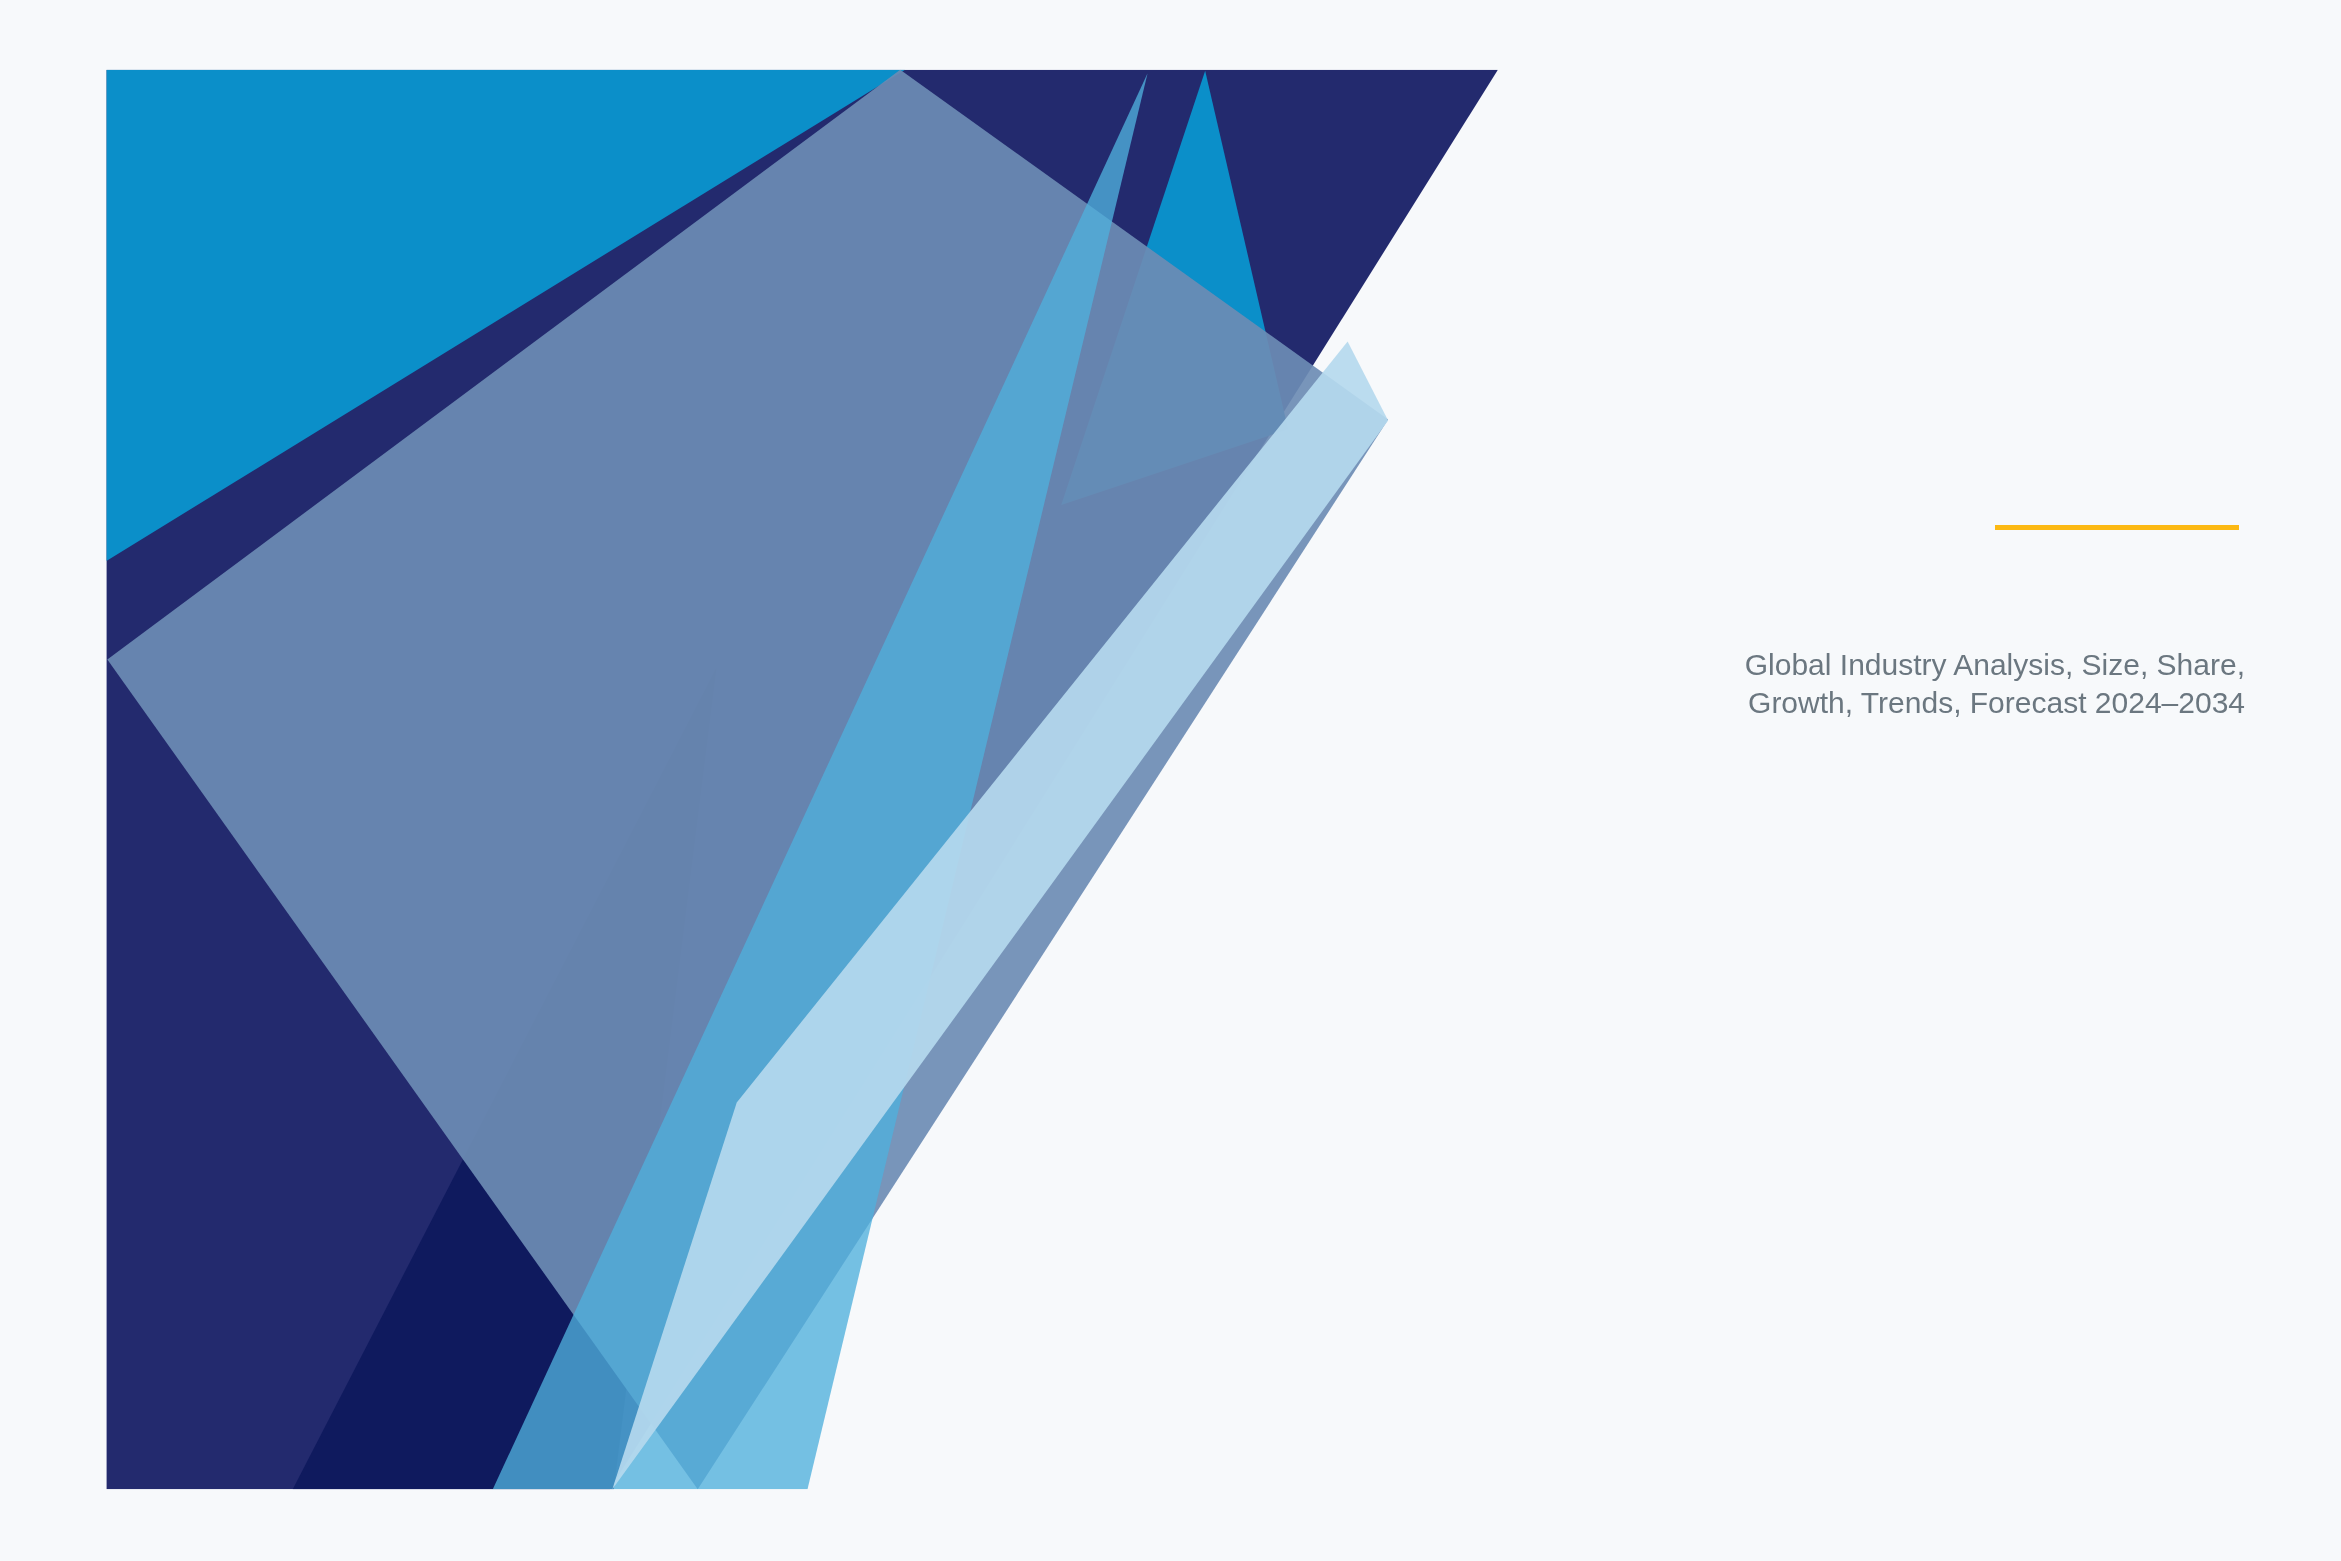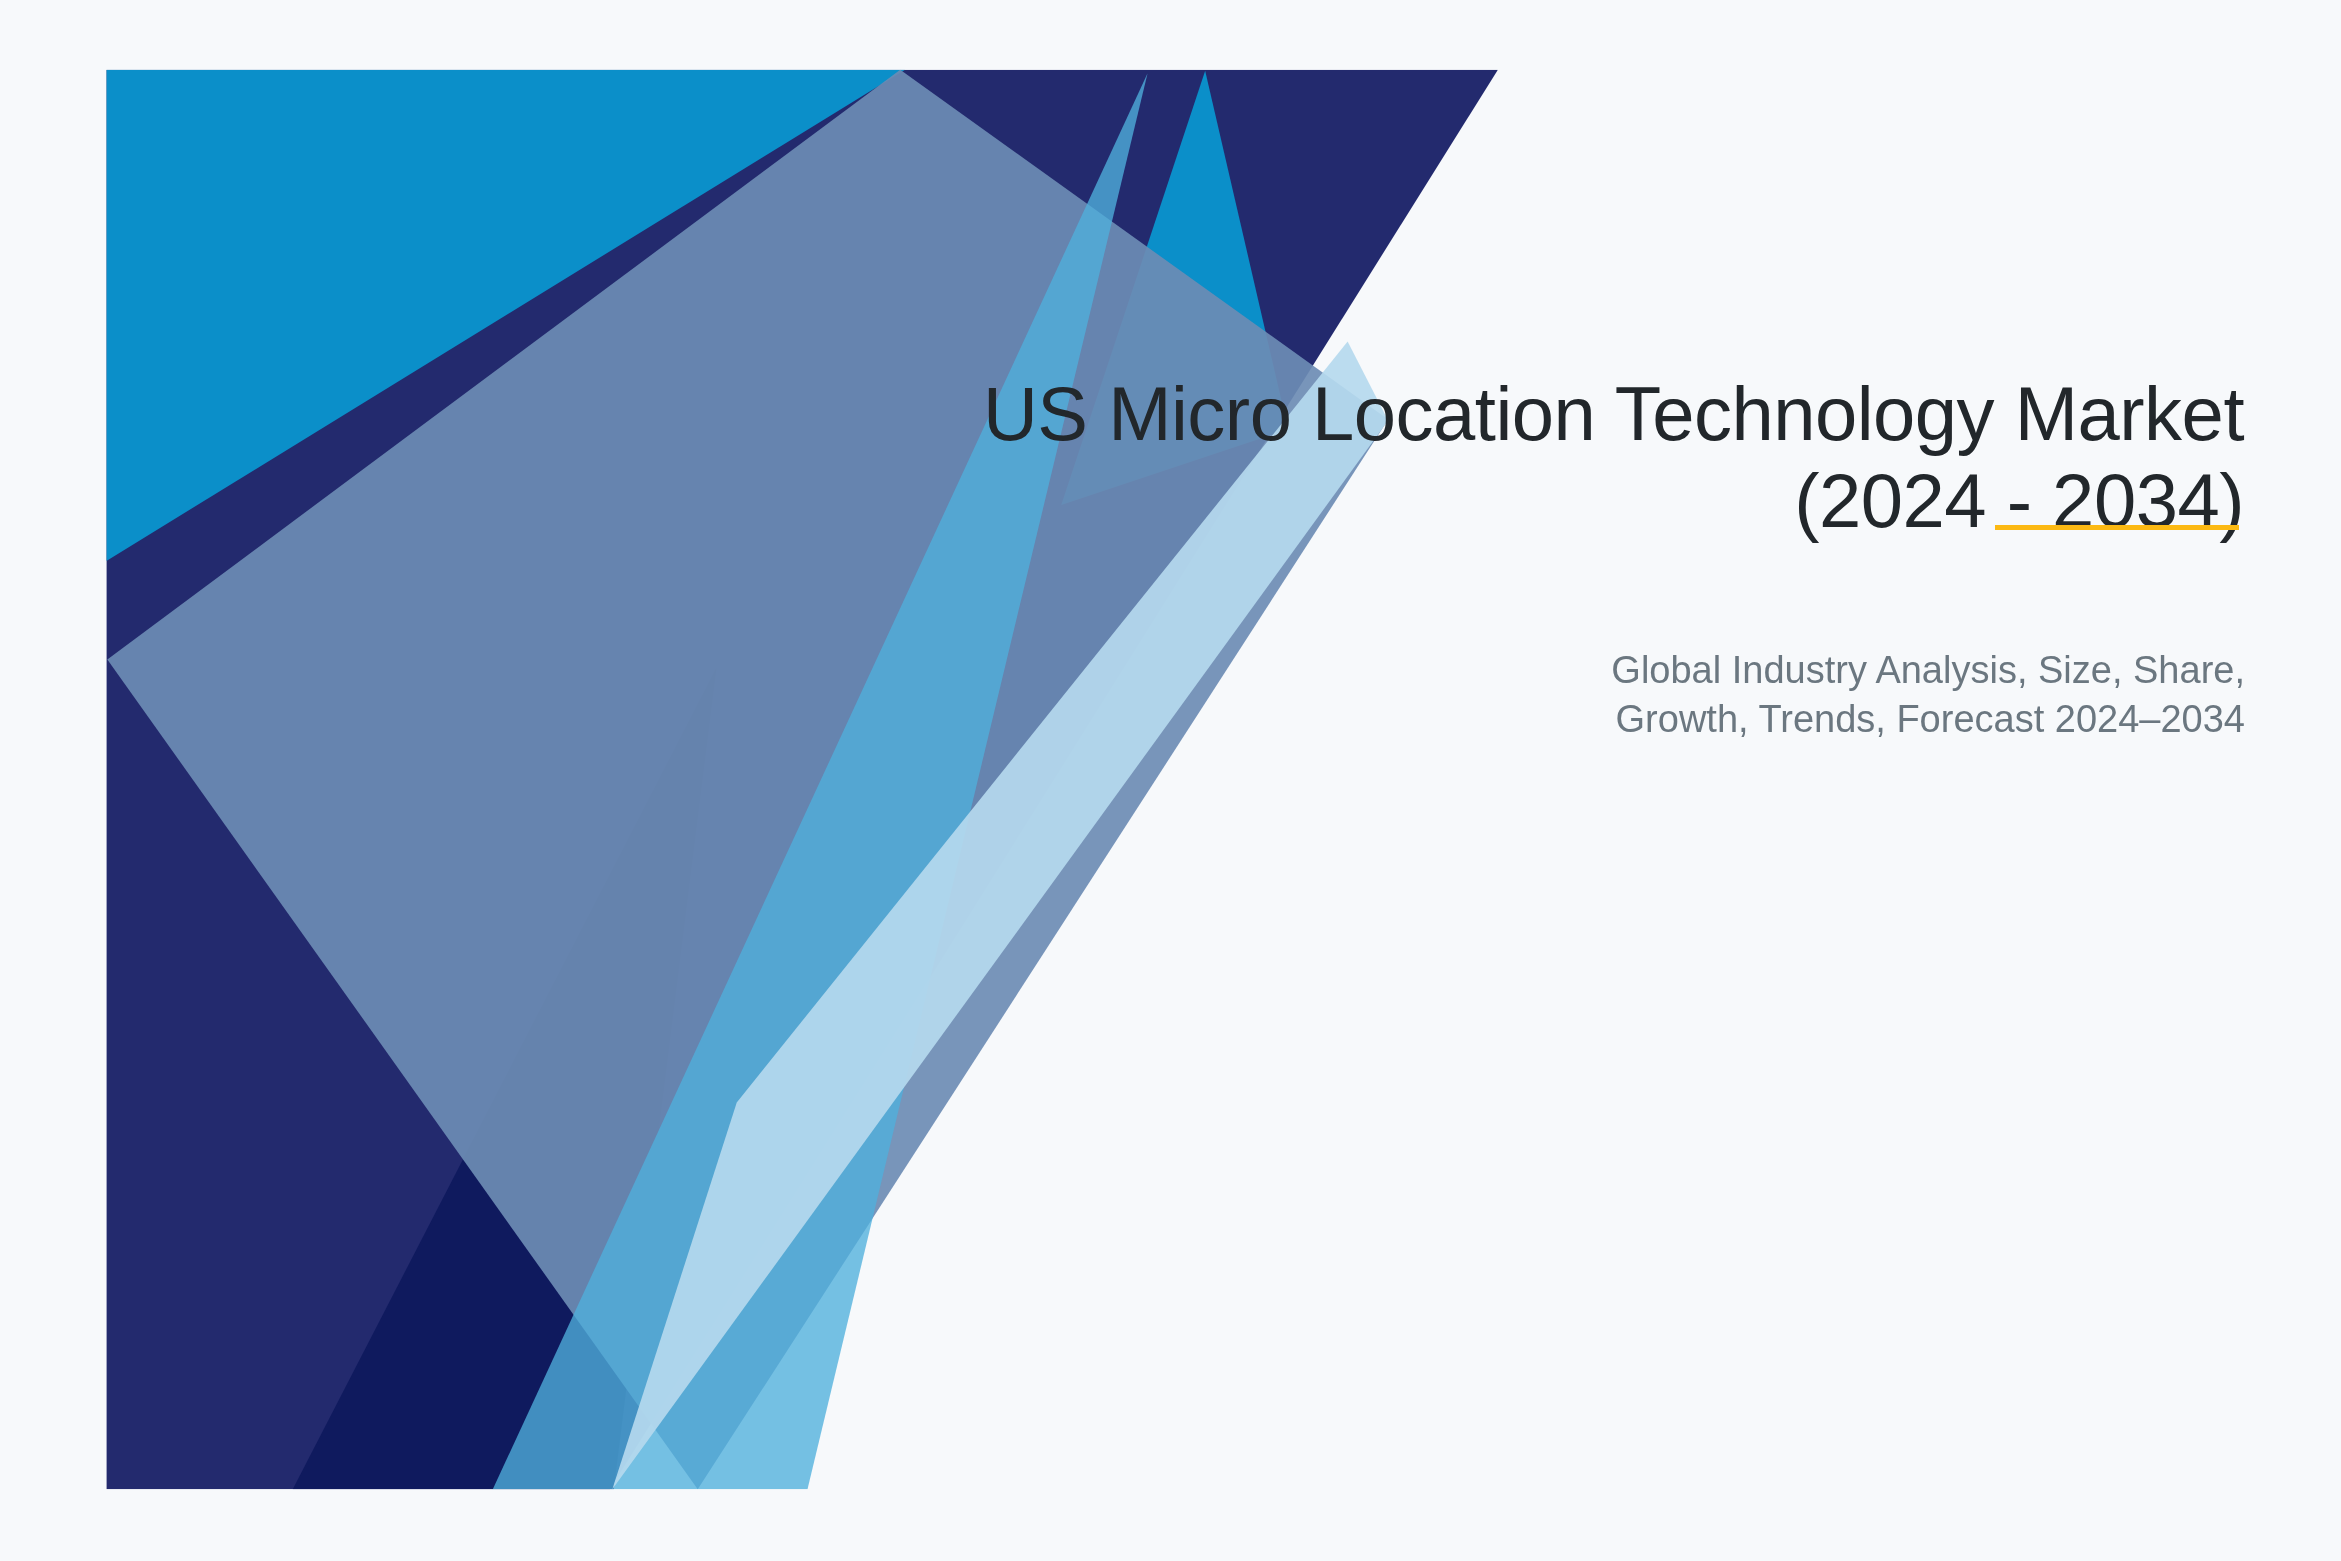--- a/index.html
+++ b/index.html
@@ -51,21 +51,21 @@
     height: 5.4px;
     background: #fcb913;
   }
   #subtitle {
     position: absolute;
     left: 1269px;
     top: 646px;
     width: 976px;
     text-align: right;
     font-family: "Liberation Sans", sans-serif;
-    font-size: 38px;
+    font-size: 30px;
     font-weight: 400;
     line-height: 1.28;
     color: #6b7780;
     white-space: pre-line;
     margin: 0;
   }
 </style>
 </head>
 <body>
 
@@ -91,24 +91,20 @@
       <polygon points="2470,145 2175,1035 2640,880" fill="#0b8fc9"></polygon>
 
       <polygon points="1845,143 2845,860 1430,3053 220,1352" fill="#6c8cb4" opacity="0.92"></polygon>
 
       <polygon points="2352,150 1655,3053 1010,3053" fill="#4fb0dd" opacity="0.78"></polygon>
 
       <polygon points="2762,700 2845,862 1255,3053 1510,2260" fill="#b5d9ee" opacity="0.92"></polygon>
     </g>
   </svg>
 
-  <div id="text-block">
-    <h1 id="title">US Micro Location Technology Market
-(2024 - 2034)</h1>
-  </div>
 
   <div id="title-underline"></div>
 
   <p id="subtitle">Global Industry Analysis, Size, Share,
 Growth, Trends, Forecast 2024–2034</p>
 
 </div>
 
 
 </body></html>

